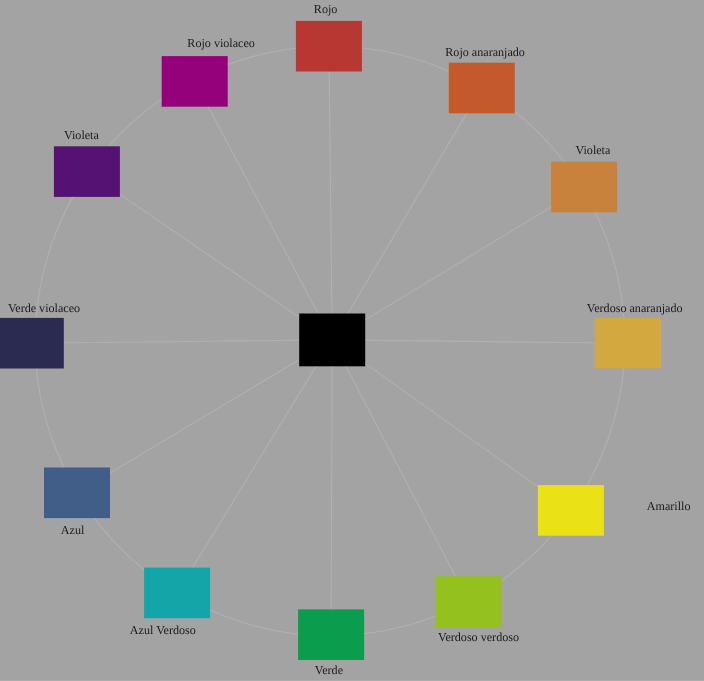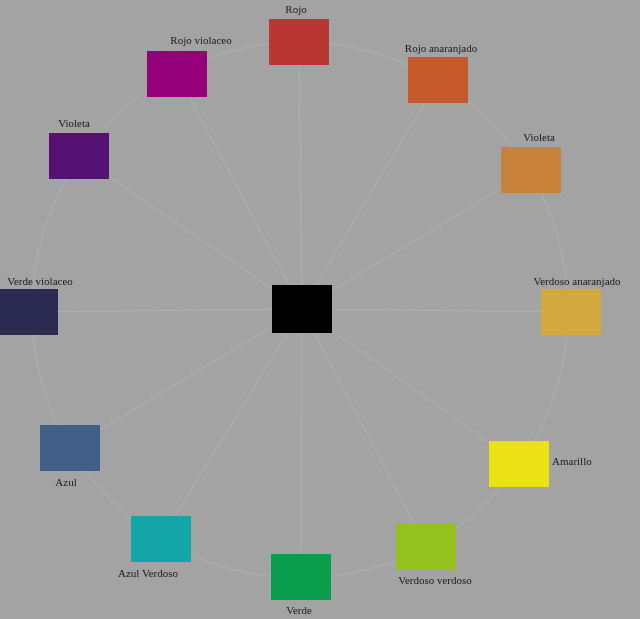--- a/index.html
+++ b/index.html
@@ -28,20 +28,21 @@
   .label {
     position: absolute;
     font-size: 11px;
     line-height: 12px;
     color: #1a1a1a;
     white-space: nowrap;
     transform: translate(-50%, -50%);
   }
   .label.left {
     transform: translate(0, -50%);
+    margin-left: 36px;
   }
 </style>
 </head>
 <body>
 
 <div class="stage">
   <svg id="wheel-lines" width="640" height="619" viewBox="0 0 640 619">
       <circle cx="300" cy="310" r="268" fill="none" stroke="#b0b0b0" stroke-width="1"></circle>
       <line x1="302" y1="309" x2="299" y2="42" stroke="#b0b0b0" stroke-width="1"></line>
       <line x1="302" y1="309" x2="438" y2="80" stroke="#b0b0b0" stroke-width="1"></line>

